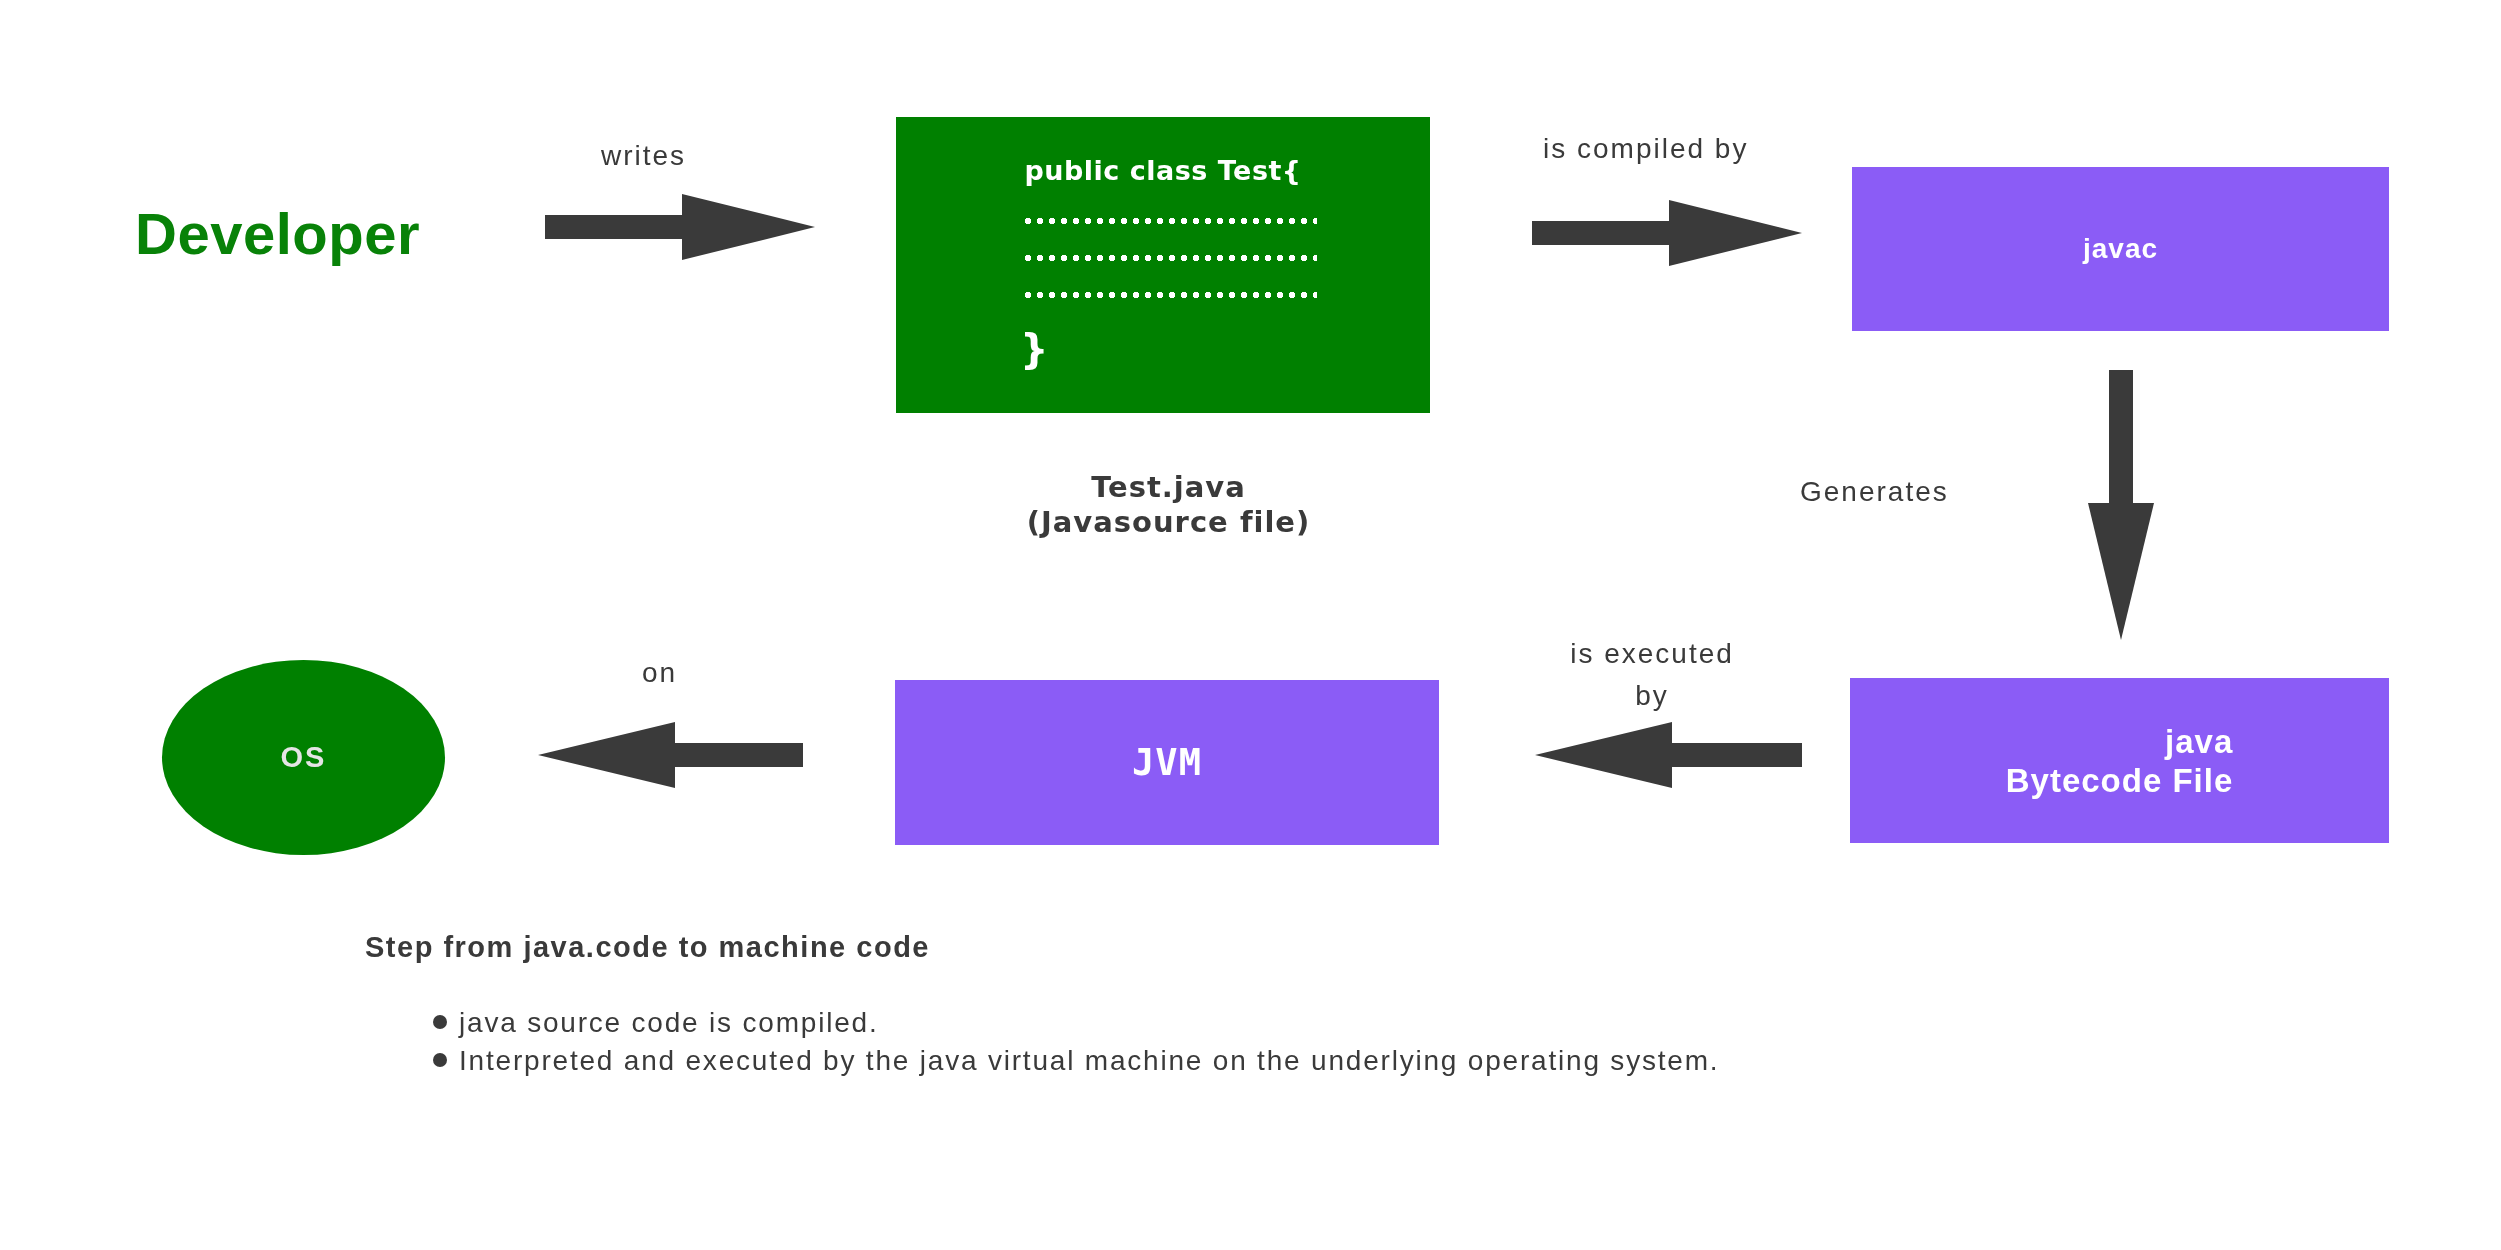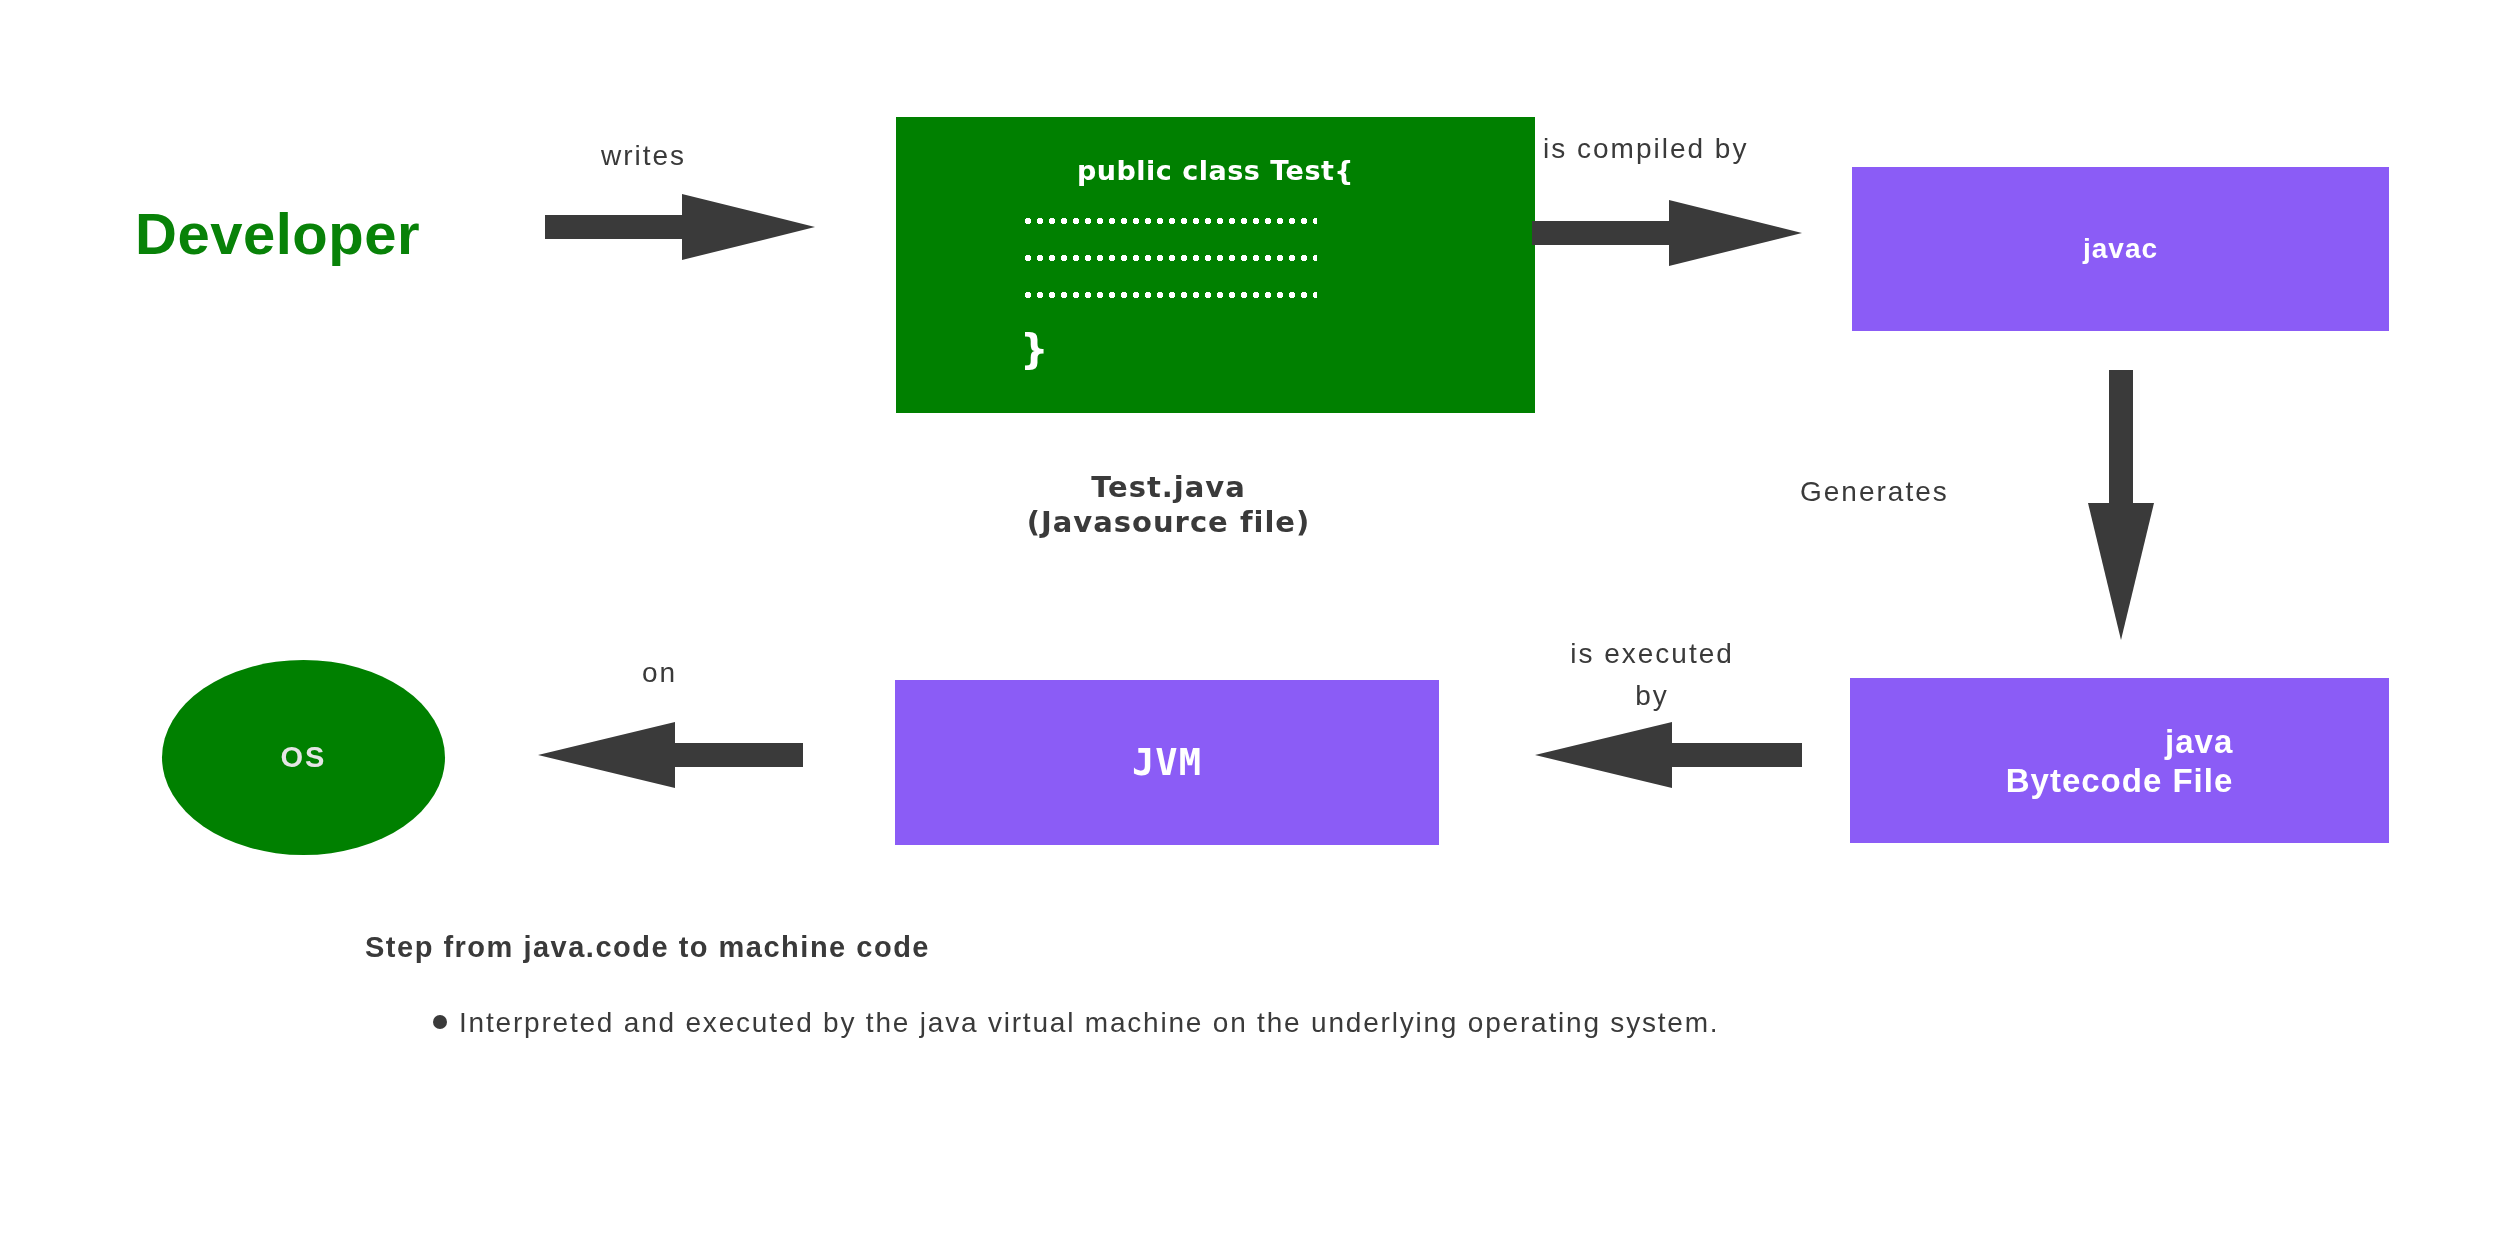--- a/index.html
+++ b/index.html
@@ -19,21 +19,21 @@
   .developer{
     position:absolute;left:135px;top:200px;
     font-size:58px;font-weight:bold;color:#088208;letter-spacing:0.5px;
   }
   
   .flow-label{
     position:absolute;font-size:28px;font-weight:500;color:#3a3a3a;
     letter-spacing:2px;white-space:nowrap;
   }
   
-  .code-box{position:absolute;left:896px;top:117px;width:639px;height:296px;background:#008000;}
+  .code-box{position:absolute;left:896px;top:117px;width:534px;height:296px;background:#008000;}
   .code-title{
     position:absolute;left:0;top:38px;width:100%;text-align:center;
     color:#fff;font-weight:bold;font-size:27px;letter-spacing:0.5px;
     font-family:"DejaVu Sans","Liberation Sans",sans-serif;
   }
   .dots-row{
     position:absolute;left:128px;width:293px;height:8px;
     background-image:radial-gradient(circle 3.5px at 4px 4px,#ffffff 96%,rgba(255,255,255,0));
     background-size:12px 8px;background-repeat:repeat-x;
   }
@@ -158,15 +158,19 @@
 
 <div class="os-ellipse">
   <span>OS</span>
 </div>
 
 <div class="steps-title">Step from java.code to machine code</div>
 
 <div class="steps-list">
   <div class="step-item">
     <div class="step-dot"></div>
+    <div class="step-text">java source code is compiled.</div>
+  </div>
+  <div class="step-item">
+    <div class="step-dot"></div>
     <div class="step-text">Interpreted and executed by the java virtual machine on the underlying operating system.</div>
   </div>
 </div>
 
 </body></html>

